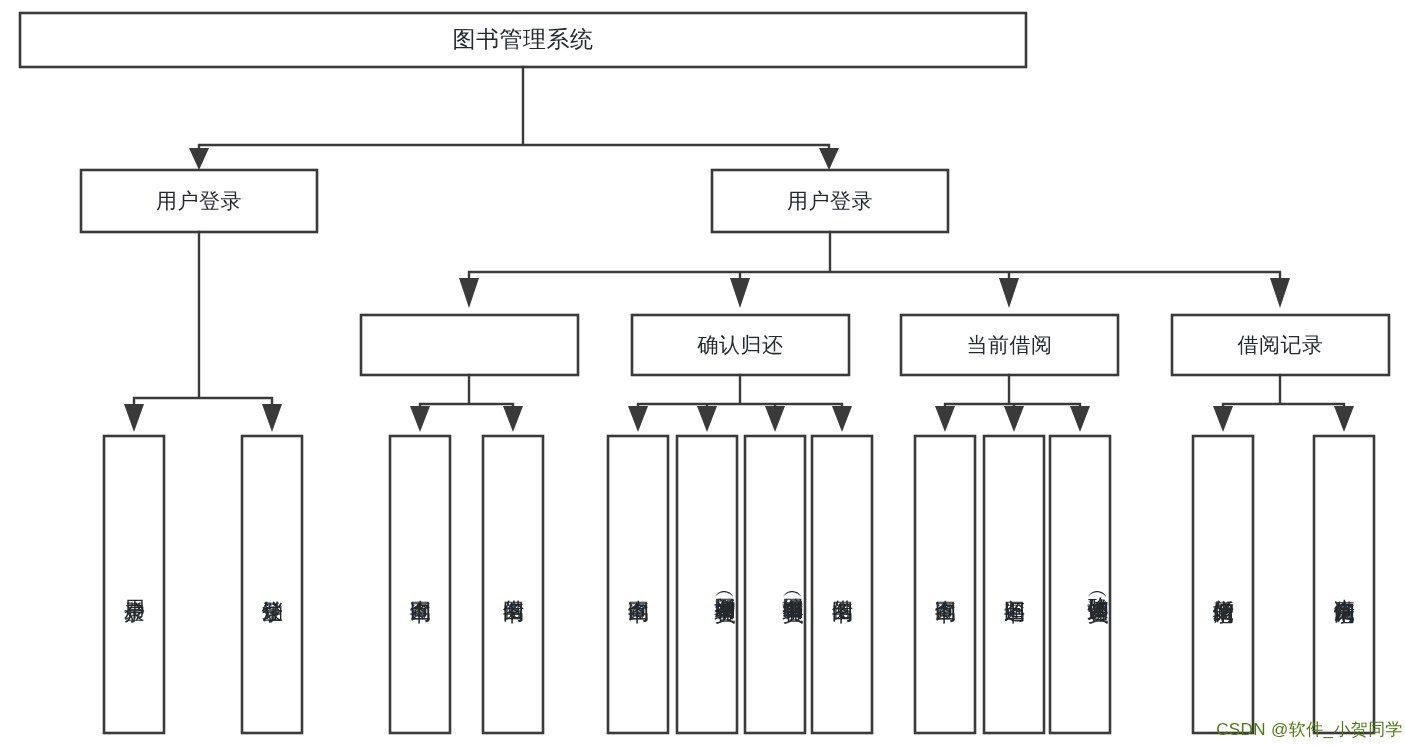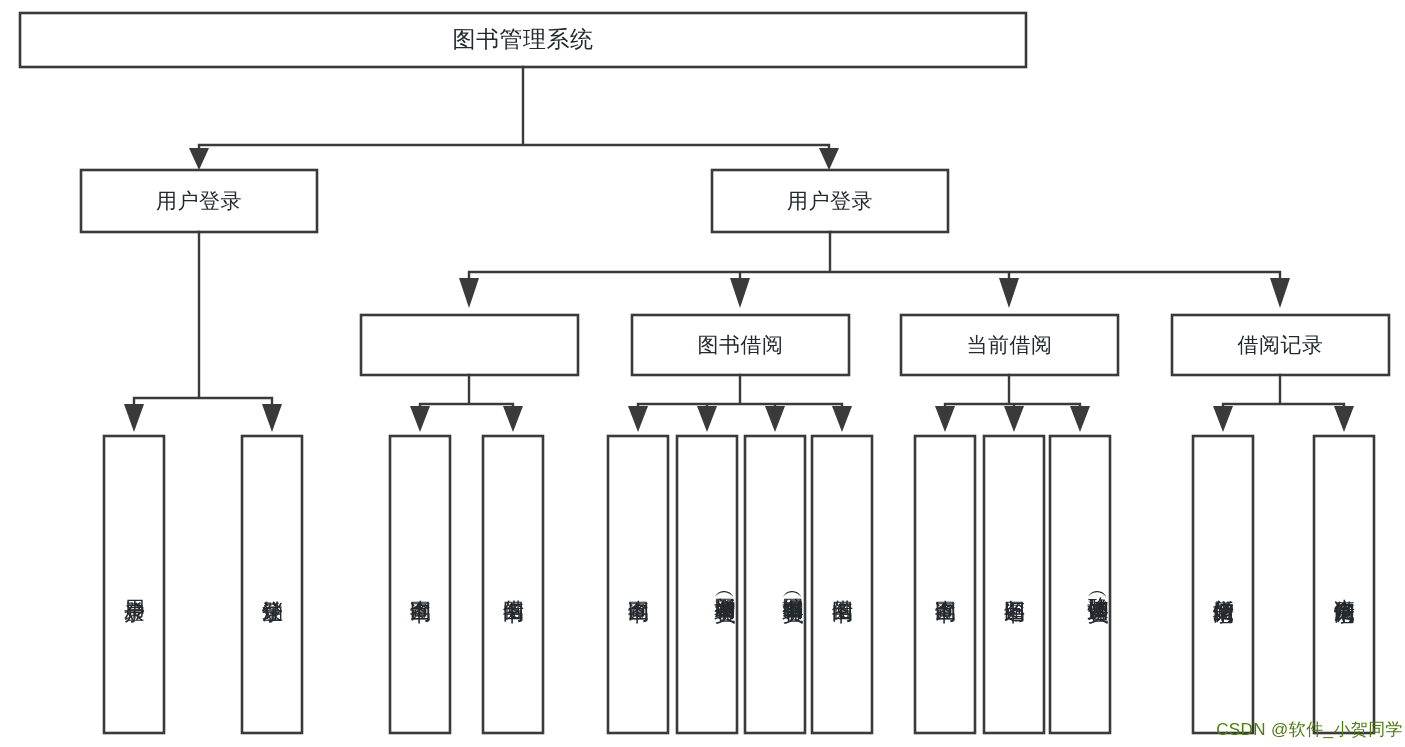--- a/index.html
+++ b/index.html
@@ -145,21 +145,21 @@
 
     <rect class="node-box" x="1193" y="436" width="60" height="297"></rect>
     <rect class="node-box" x="1314" y="436" width="60" height="297"></rect>
   </svg>
 
   <div class="node-label-h" style="left:20px; top:13px; width:1006px; height:54px; font-size:23px;">图书管理系统</div>
 
   <div class="node-label-h" style="left:81px; top:170px; width:236px; height:62px;">用户登录</div>
   <div class="node-label-h" style="left:712px; top:170px; width:236px; height:62px;">用户登录</div>
 
-  <div class="node-label-h" style="left:632px; top:315px; width:217px; height:60px;">图书借阅</div>
+  <div class="node-label-h" style="left:632px; top:315px; width:217px; height:60px;">确认归还</div>
   <div class="node-label-h" style="left:1172px; top:315px; width:217px; height:60px;">借阅记录</div>
   <div class="node-label-h" style="left:901px; top:315px; width:217px; height:60px;">当前借阅</div>
 
   <div class="node-label-v" style="left:104px; top:436px; width:60px; height:297px;">用户登录</div>
   <div class="node-label-v" style="left:242px; top:436px; width:60px; height:297px;">注销登录</div>
 
   <div class="node-label-v" style="left:390px; top:436px; width:60px; height:297px;">查询图书</div>
   <div class="node-label-v" style="left:483px; top:436px; width:60px; height:297px;">借阅图书</div>
 
   <div class="node-label-v" style="left:608px; top:436px; width:60px; height:297px;">查询图书</div>

